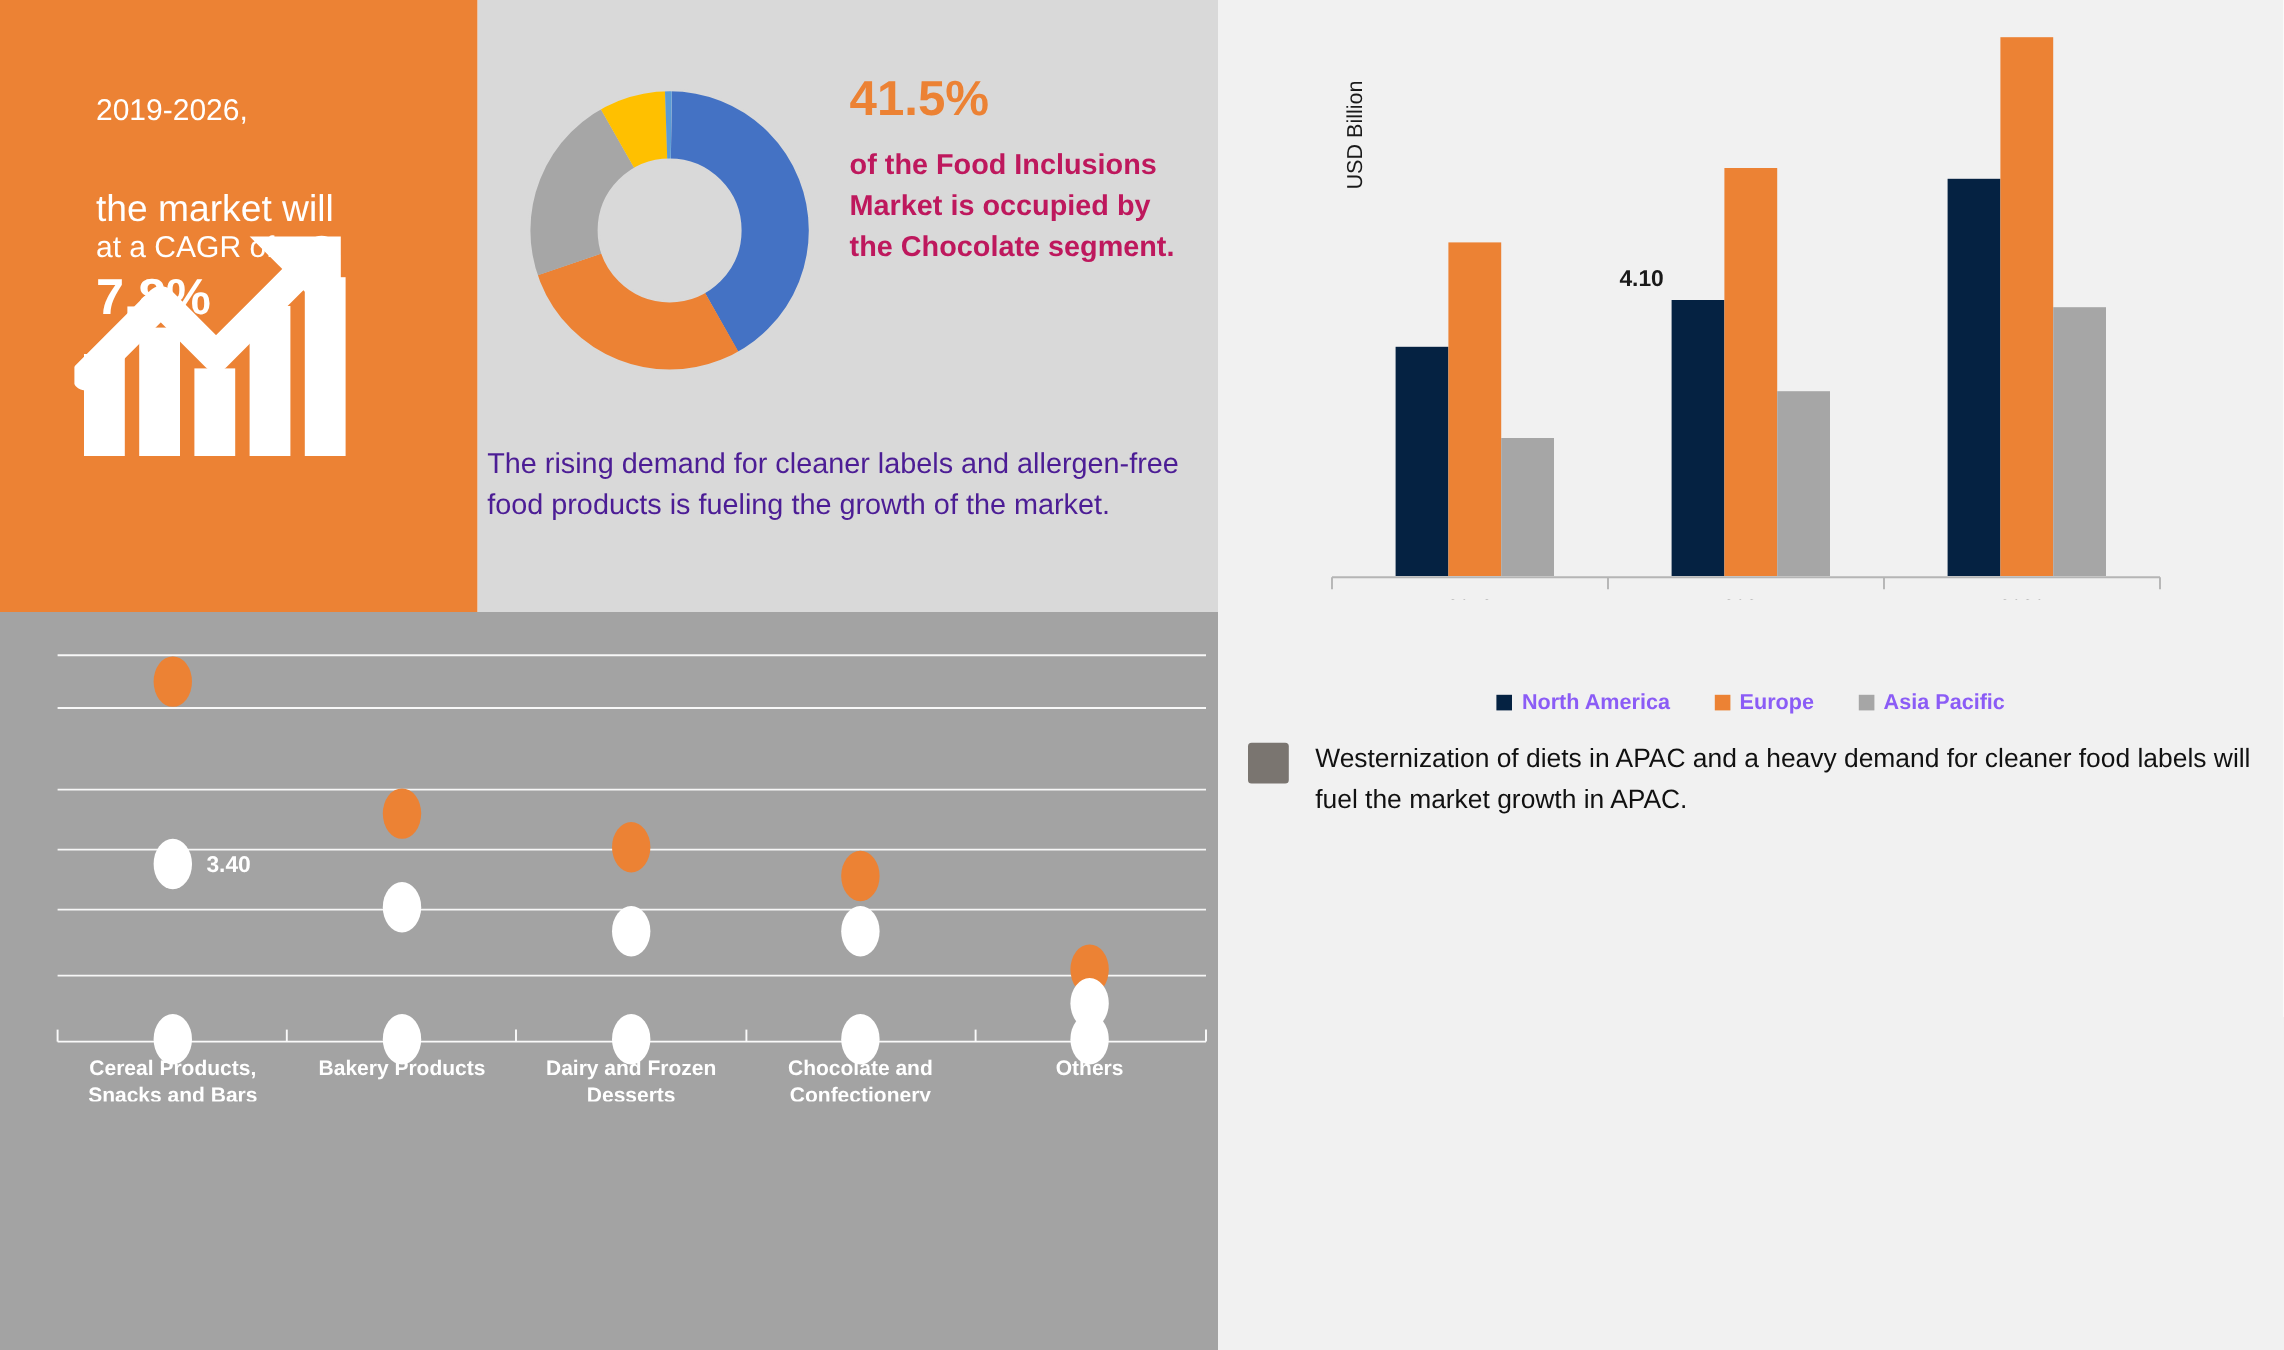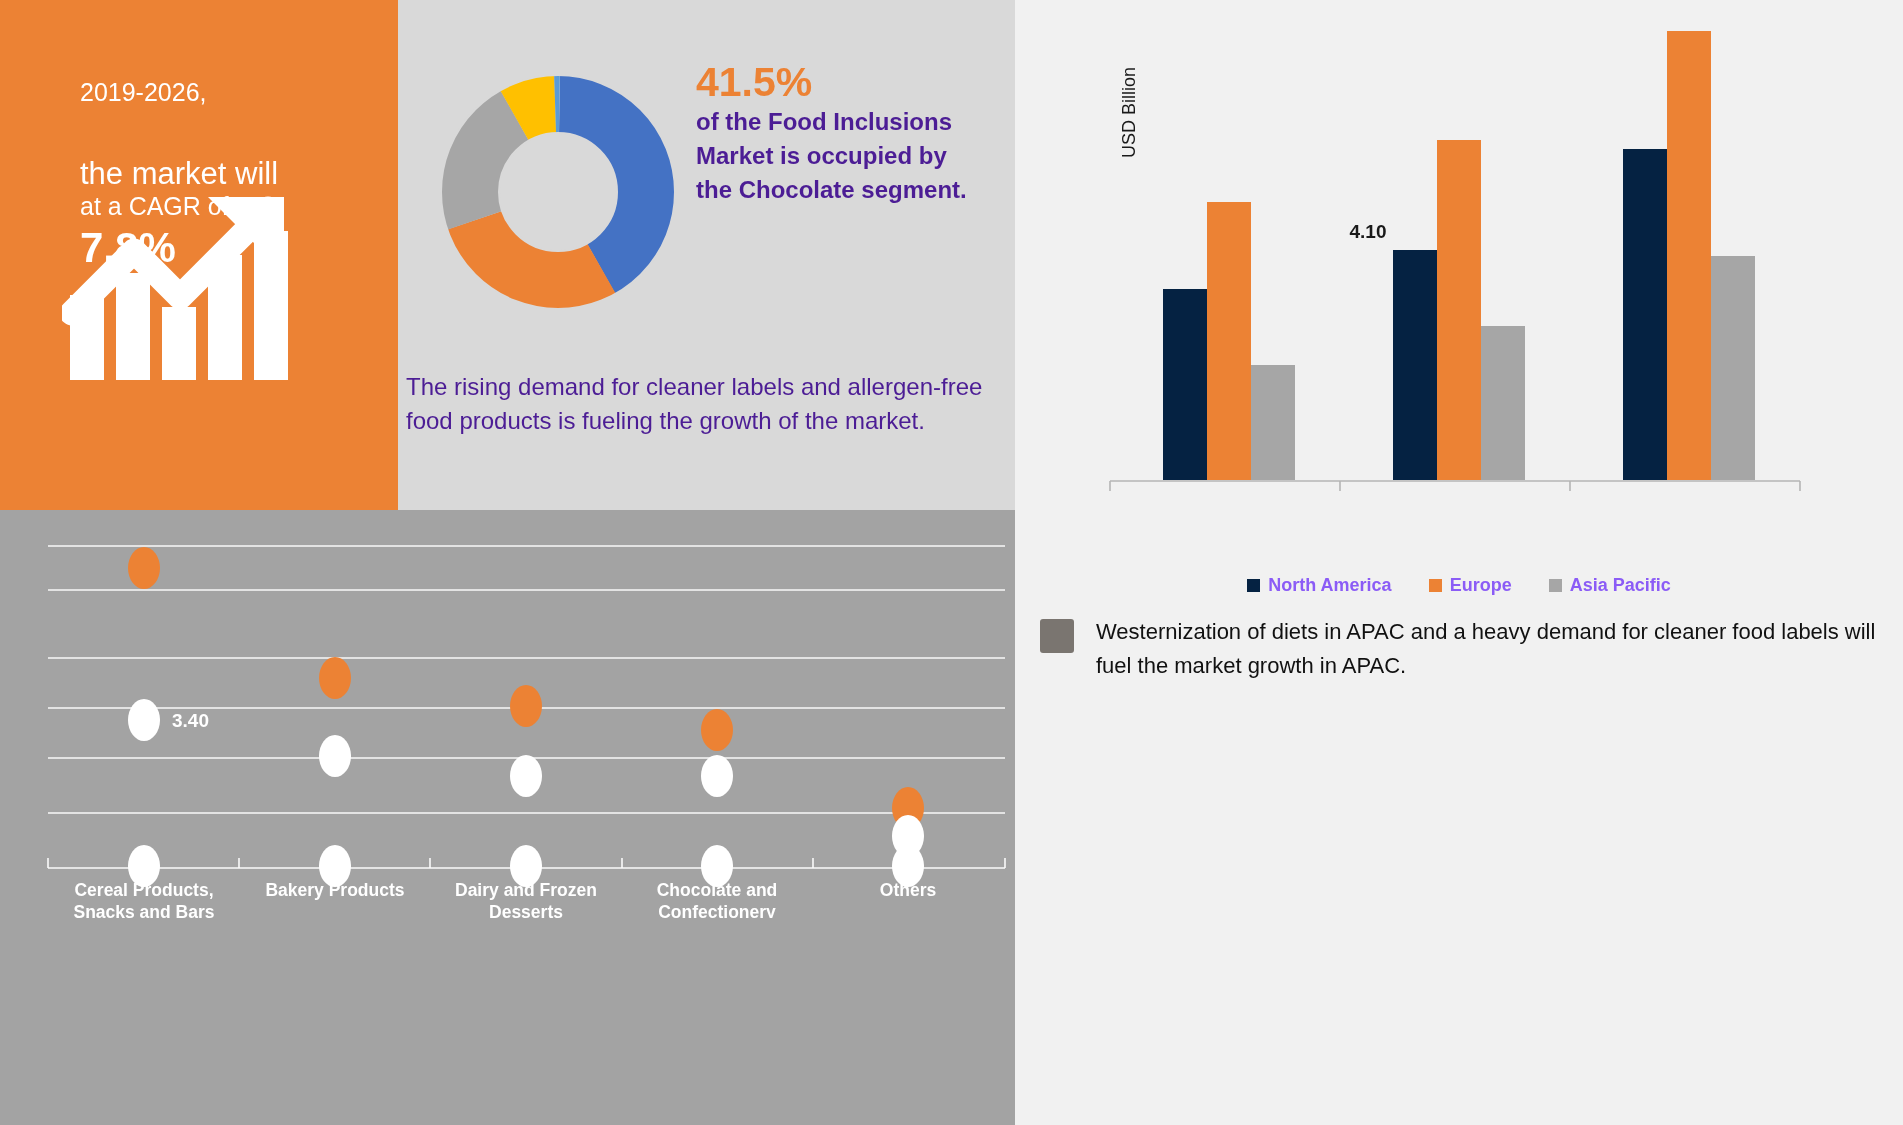--- a/index.html
+++ b/index.html
@@ -24,23 +24,23 @@
   .acc-line3 { font-size: 25px; font-weight: 400; }
   .acc-pct   { font-size: 42px; font-weight: 700; margin-top: 1px; }
   .acc-graphic { position: absolute; left: 62px; top: 195px; width: 280px; height: 185px; }
 
   
   .panel-donut {
     position: absolute; left: 398px; top: 0; width: 617px; height: 510px;
     background: #d9d9d9;
   }
   .donut-wrap { position: absolute; left: 40px; top: 72px; width: 240px; height: 240px; }
-  .stat-block { position: absolute; left: 298px; top: 60px; width: 290px; }
+  .stat-block { position: absolute; left: 310px; top: 60px; width: 290px; }
   .stat-pct { color: #ec8234; font-size: 41px; font-weight: 700; line-height: 1.1; }
-  .stat-desc { color: #4c1d95; font-size: 24px; font-weight: 700; line-height: 1.42; margin-top: 0; }
+  .stat-desc { color: #be185d; font-size: 24px; font-weight: 700; line-height: 1.42; margin-top: 16px; }
   .donut-note {
     position: absolute; left: 8px; top: 370px; width: 600px;
     color: #4c1d95; font-size: 24px; line-height: 1.42; font-weight: 400;
   }
 
   
   .panel-dots {
     position: absolute; left: 0; top: 510px; width: 1015px; height: 615px;
     background: #a3a3a3;
   }

